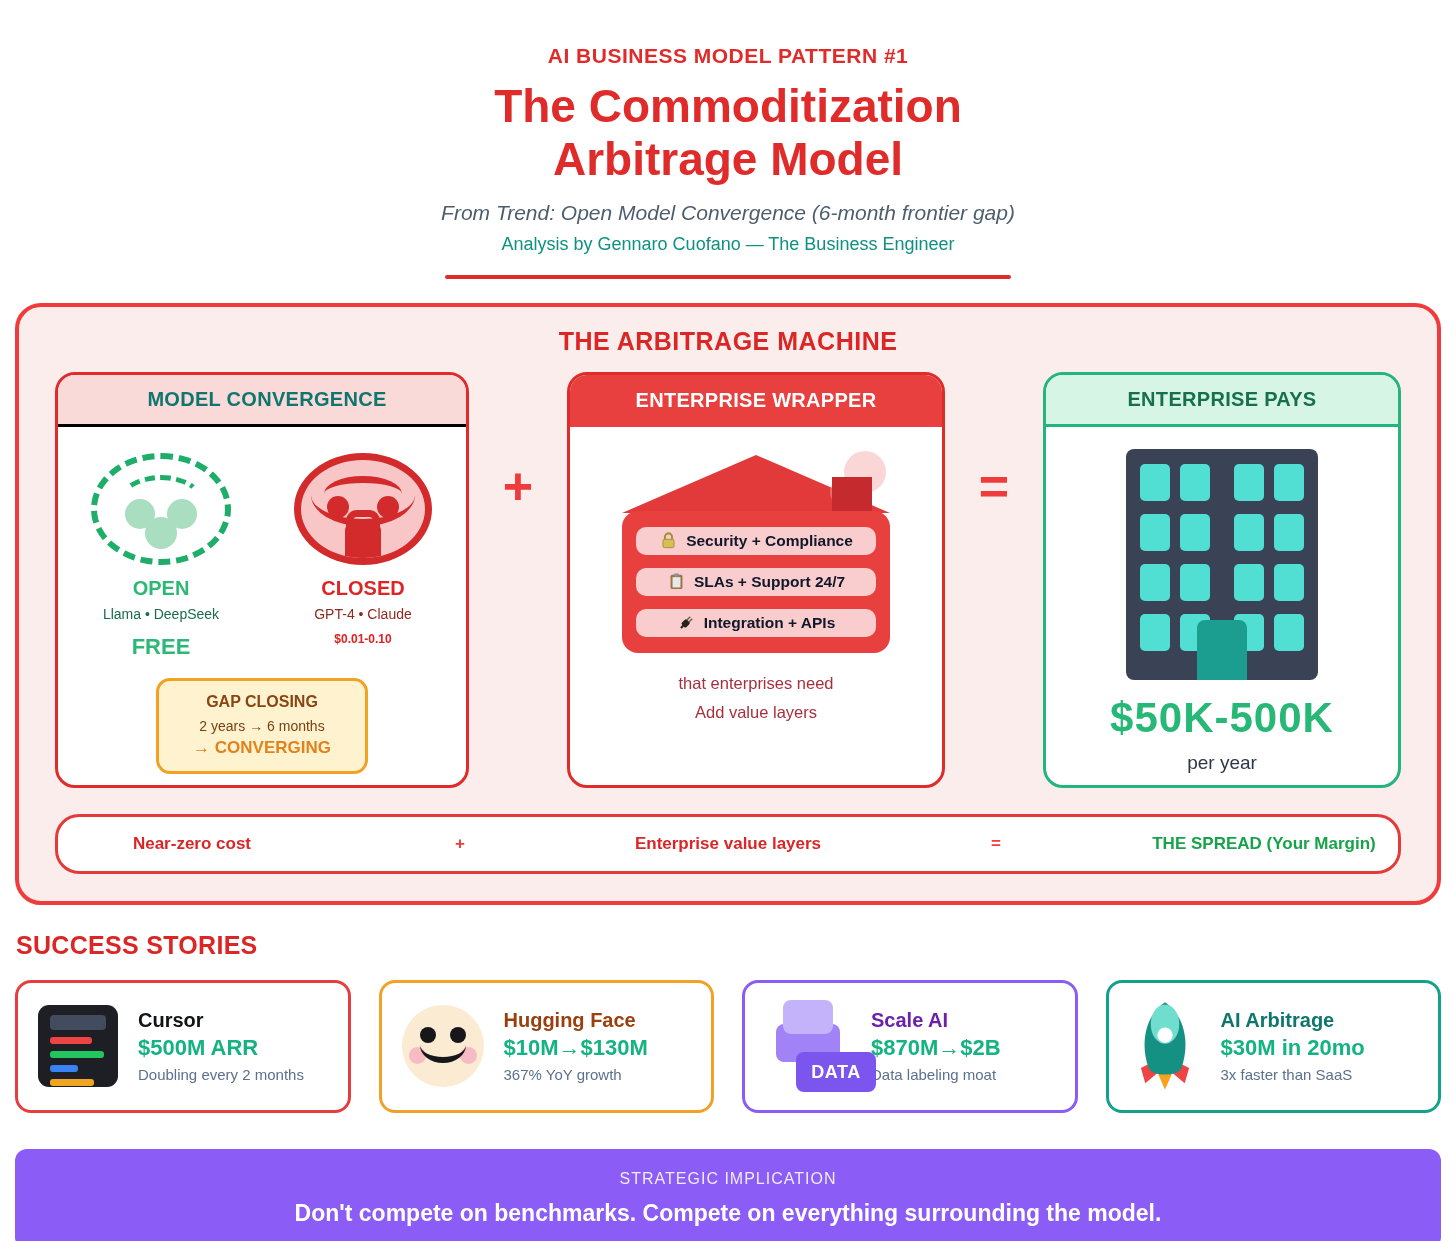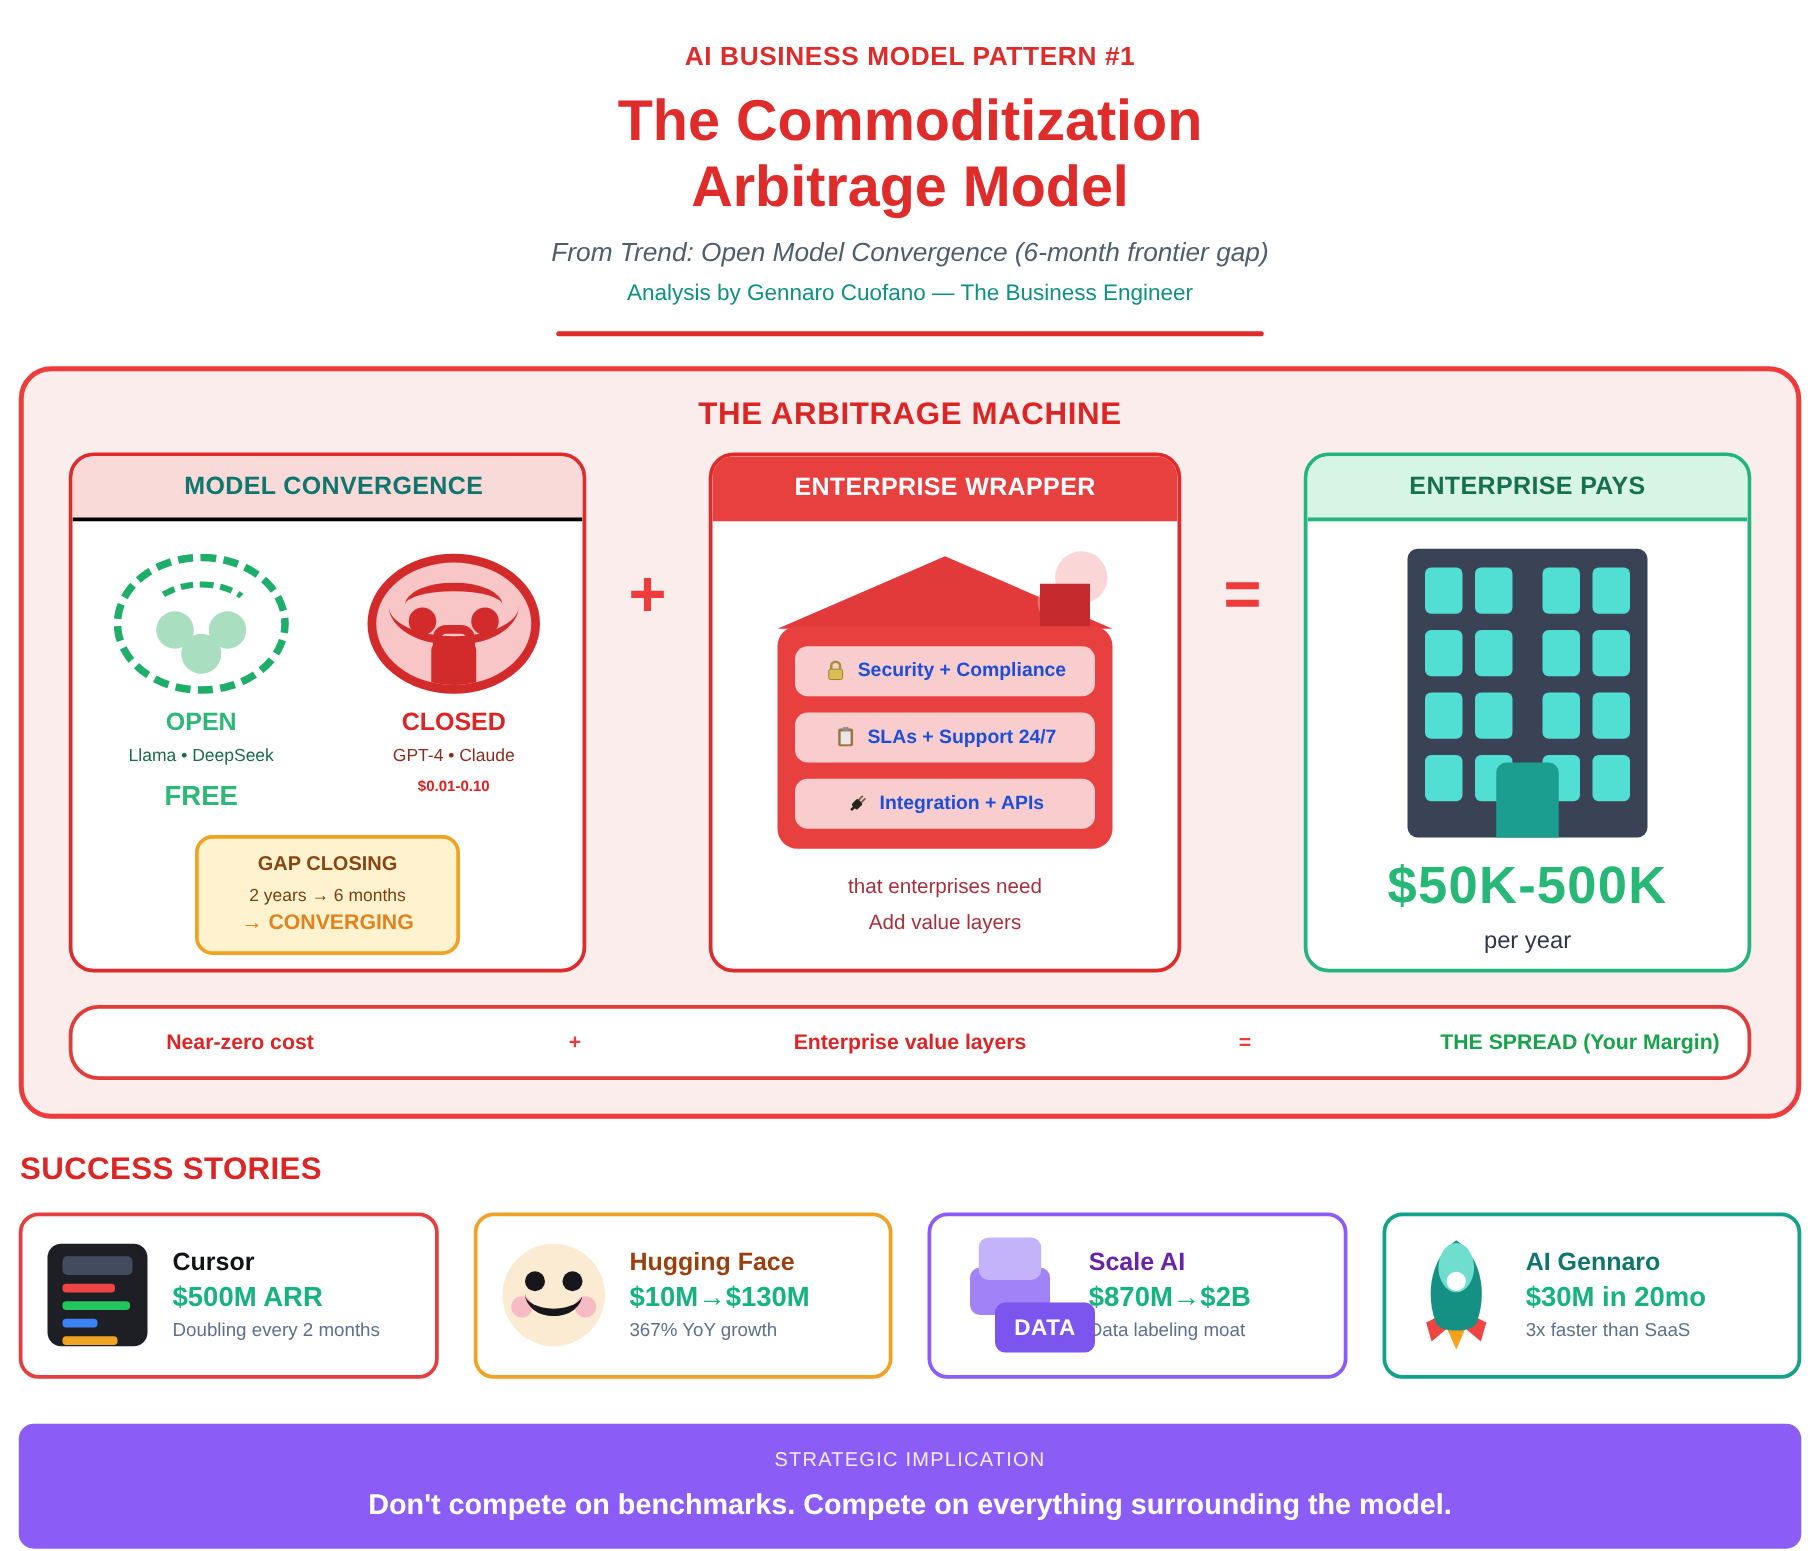--- a/index.html
+++ b/index.html
@@ -5,21 +5,21 @@
   * { margin:0; padding:0; box-sizing:border-box; }
   html,body { background:#ffffff; }
   body {
     width:1456px; height:1241px;
     font-family:"Liberation Sans", "DejaVu Sans", sans-serif;
     overflow:hidden; position:relative;
   }
   .page { width:1456px; height:1241px; }
 
   
-  .header { text-align:center; padding-top:34px; }
+  .header { text-align:center; padding-top:44px; }
   .kicker { color:#E02B2B; font-size:21px; font-weight:bold; letter-spacing:.5px; }
   .main-title { color:#E02B2B; font-size:46px; font-weight:bold; line-height:1.16; margin-top:12px; }
   .subtitle { color:#4E5D6E; font-size:21px; font-style:italic; margin-top:14px; }
   .byline { color:#0F9080; font-size:18px; margin-top:9px; }
   .divider { width:566px; height:4px; background:#E02B2B; margin:20px auto 0 auto; border-radius:2px; }
 
   
   .machine {
     margin:24px 15px 0 15px; height:602px;
     background:#FCEDED; border:4px solid #EF3B3B; border-radius:26px;
@@ -85,22 +85,22 @@
   .smoke1 { position:absolute; right:18px; top:-4px; width:42px; height:42px; border-radius:50%;
             background:rgba(248,180,180,.55); }
   .smoke2 { position:absolute; right:44px; top:22px; width:30px; height:30px; border-radius:50%;
             background:rgba(244,150,150,.55); }
   .chimney { position:absolute; right:32px; top:22px; width:40px; height:58px; background:#C42A2E; }
   .roof { width:0; height:0; margin:14px auto 0 auto;
           border-left:134px solid transparent; border-right:134px solid transparent;
           border-bottom:58px solid #E23A3A; }
   .house-body { width:268px; margin:-2px auto 0 auto; background:#E8403E; border-radius:16px;
                 padding:16px 14px; display:flex; flex-direction:column; gap:13px; position:relative; }
-  .pill { background:#F9CDCD; border-radius:10px; height:40px; display:flex; align-items:center;
-          justify-content:center; gap:8px; color:#1d4ed8; font-weight:bold; font-size:15.5px; }
+  .pill { background:#F9CDCD; border-radius:10px; height:28px; display:flex; align-items:center;
+          justify-content:center; gap:8px; color:#0f172a; font-weight:bold; font-size:15.5px; }
   .wrap-caption { text-align:center; color:#A8303C; font-size:16.5px; margin-top:16px; line-height:1.8; }
 
   
   .card-pays { width:358px; border:3px solid #24B47E; }
   .card-pays .card-header { background:#D6F5E5; color:#166F4E; border-bottom:3px solid #24B47E; }
   .pays-body { text-align:center; padding-top:22px; }
   .building { position:relative; width:192px; margin:0 auto; background:#3A4356; border-radius:8px;
               padding:15px 14px 16px 14px; }
   .win-row { display:flex; margin-bottom:13px; }
   .win-row:last-child { margin-bottom:0; }
@@ -377,21 +377,21 @@
     <div class="story story-ai">
       <svg class="rocket-icon" viewBox="0 0 64 84">
         <polygon points="18,58 26,66 14,76 10,62" fill="#EF4444"></polygon>
         <polygon points="46,58 38,66 50,76 54,62" fill="#EF4444"></polygon>
         <polygon points="25,66 39,66 32,82" fill="#F6A21D"></polygon>
         <path d="M32 2 C14 14 9 40 17 62 C20 70 44 70 47 62 C55 40 50 14 32 2 Z" fill="#159184"></path>
         <ellipse cx="32" cy="22" rx="13" ry="18" fill="#6FDECF"></ellipse>
         <circle cx="32" cy="32" r="7" fill="#ffffff"></circle>
       </svg>
       <div class="story-text">
-        <div class="s-name">AI Gennaro</div>
+        <div class="s-name">AI Arbitrage</div>
         <div class="s-metric">$30M in 20mo</div>
         <div class="s-note">3x faster than SaaS</div>
       </div>
     </div>
   </div>
 
   <div class="banner">
     <div class="banner-kicker">STRATEGIC IMPLICATION</div>
     <div class="banner-msg">Don't compete on benchmarks. Compete on everything surrounding the model.</div>
   </div>

